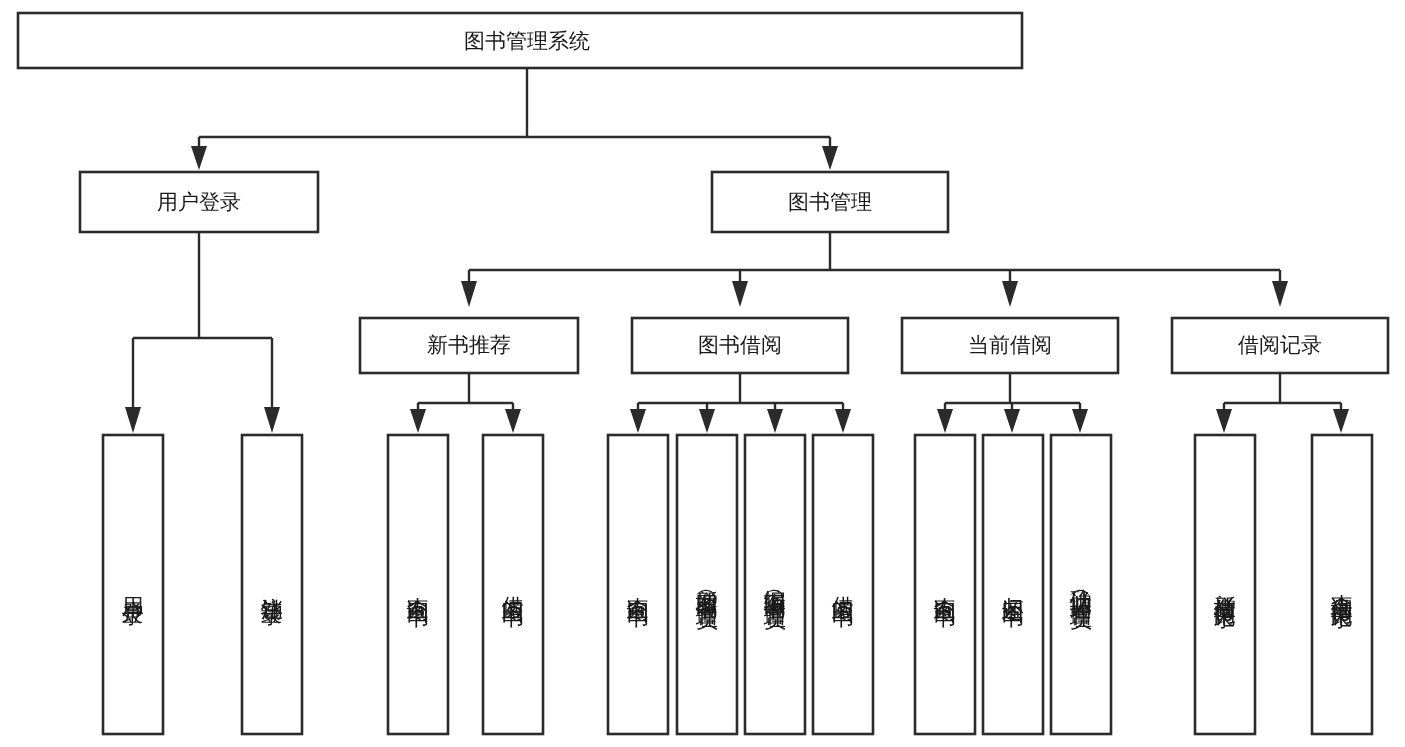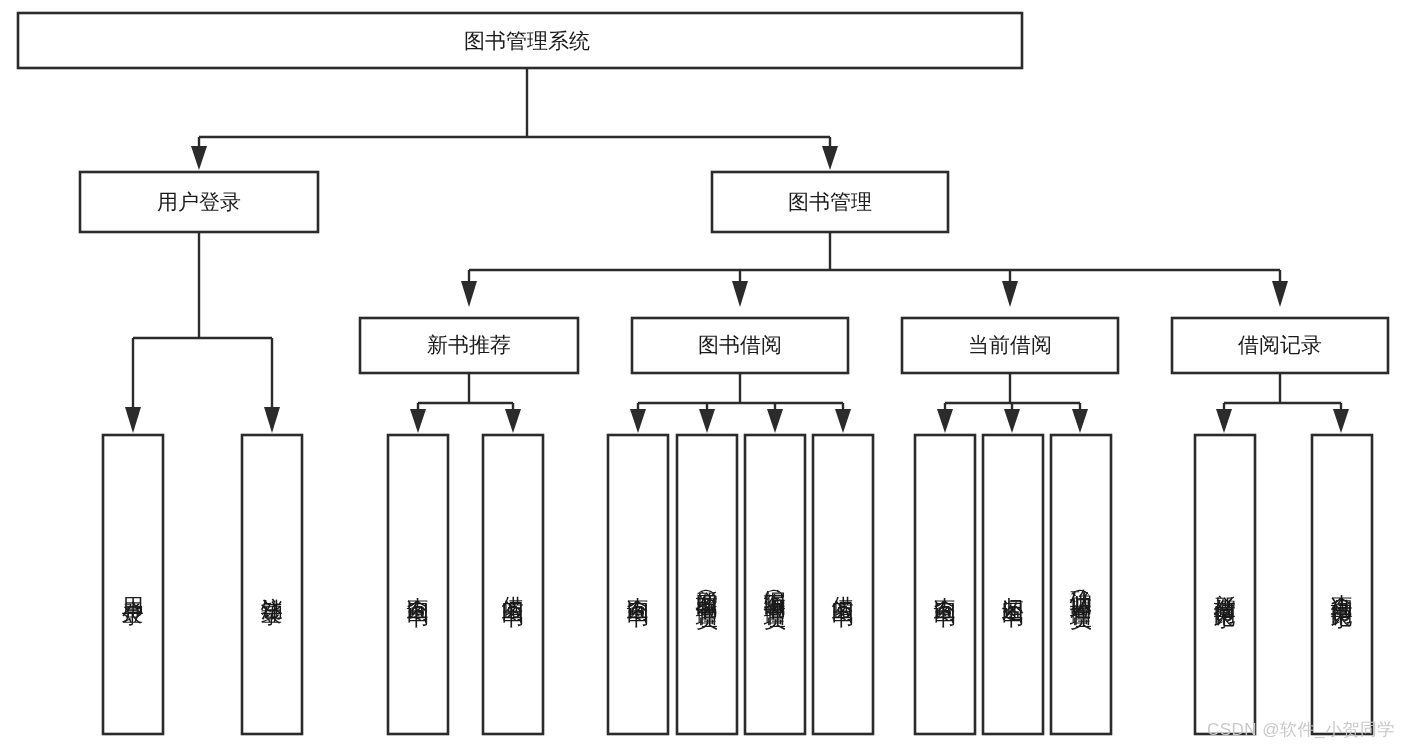--- a/index.html
+++ b/index.html
@@ -252,15 +252,14 @@
     <span class="leaf-label">确认归还（管理员）</span>
   </div>
 
   <div class="leaf-label-wrap" style="left:1195px; top:435px; width:60px; height:299px;">
     <span class="leaf-label">新增借阅记录</span>
   </div>
   <div class="leaf-label-wrap" style="left:1312px; top:435px; width:60px; height:299px;">
     <span class="leaf-label">查询借阅记录</span>
   </div>
 
-  <div class="watermark">CSDN @软件_小贺同学</div>
 
 </div>
 
 </body></html>

